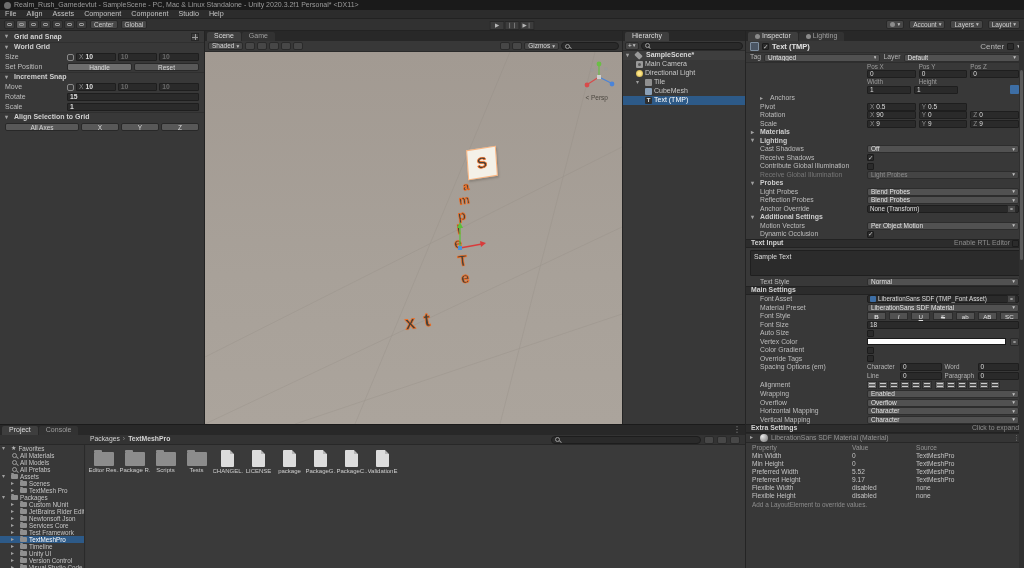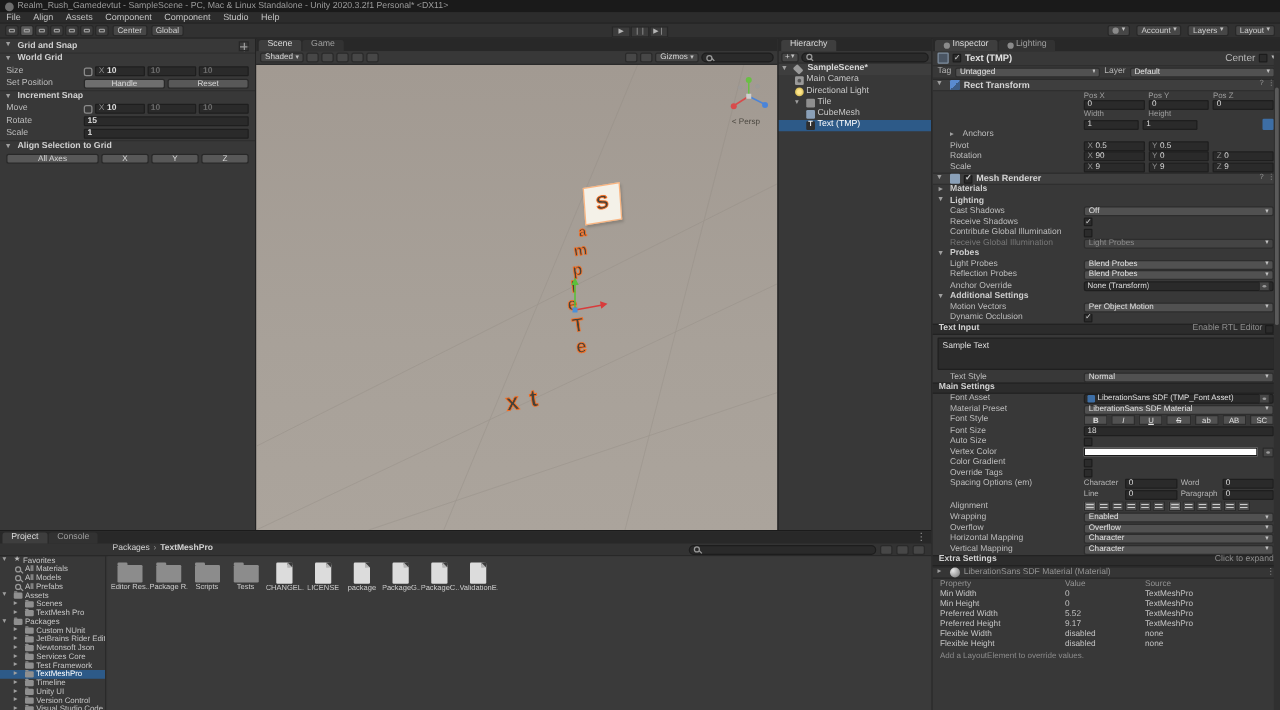--- a/index.html
+++ b/index.html
@@ -422,29 +422,20 @@
         <span>Untagged</span>
         <span class="caret c-down"></span>
       </span>
     <span style="color:#b5b5b5">Layer</span>
     <span class="dd">
         <span>Default</span>
         <span class="caret c-down"></span>
       </span>
   </div>
 
-  <div class="chead">
-    <span class="fold c-down"></span>
-    <span class="cico rt"></span>
-    <span>Rect Transform</span>
-    <span class="rico">
-        <span class="qmark"></span>
-        <span class="dots3"></span>
-      </span>
-  </div>
   <div class="irow hdr8">
     <span class="ilabel"></span>
     <span class="colh">Pos X</span>
     <span class="colh">Pos Y</span>
     <span class="colh">Pos Z</span>
   </div>
   <div class="irow">
     <span class="ilabel"></span>
     <span class="nf">
         <b>0</b>
@@ -513,30 +504,20 @@
     <span class="nf">
         <i class="ax">Y</i>
         <b>9</b>
       </span>
     <span class="nf">
         <i class="ax">Z</i>
         <b>9</b>
       </span>
   </div>
 
-  <div class="chead">
-    <span class="fold c-down"></span>
-    <span class="cico mr"></span>
-    <span class="cbx on"></span>
-    <span>Mesh Renderer</span>
-    <span class="rico">
-        <span class="qmark"></span>
-        <span class="dots3"></span>
-      </span>
-  </div>
   <div class="isub">
     <span class="fold c-right"></span>
     <span>Materials</span>
   </div>
   <div class="isub">
     <span class="fold c-down"></span>
     <span>Lighting</span>
   </div>
   <div class="irow">
     <span class="ilabel">Cast Shadows</span>

